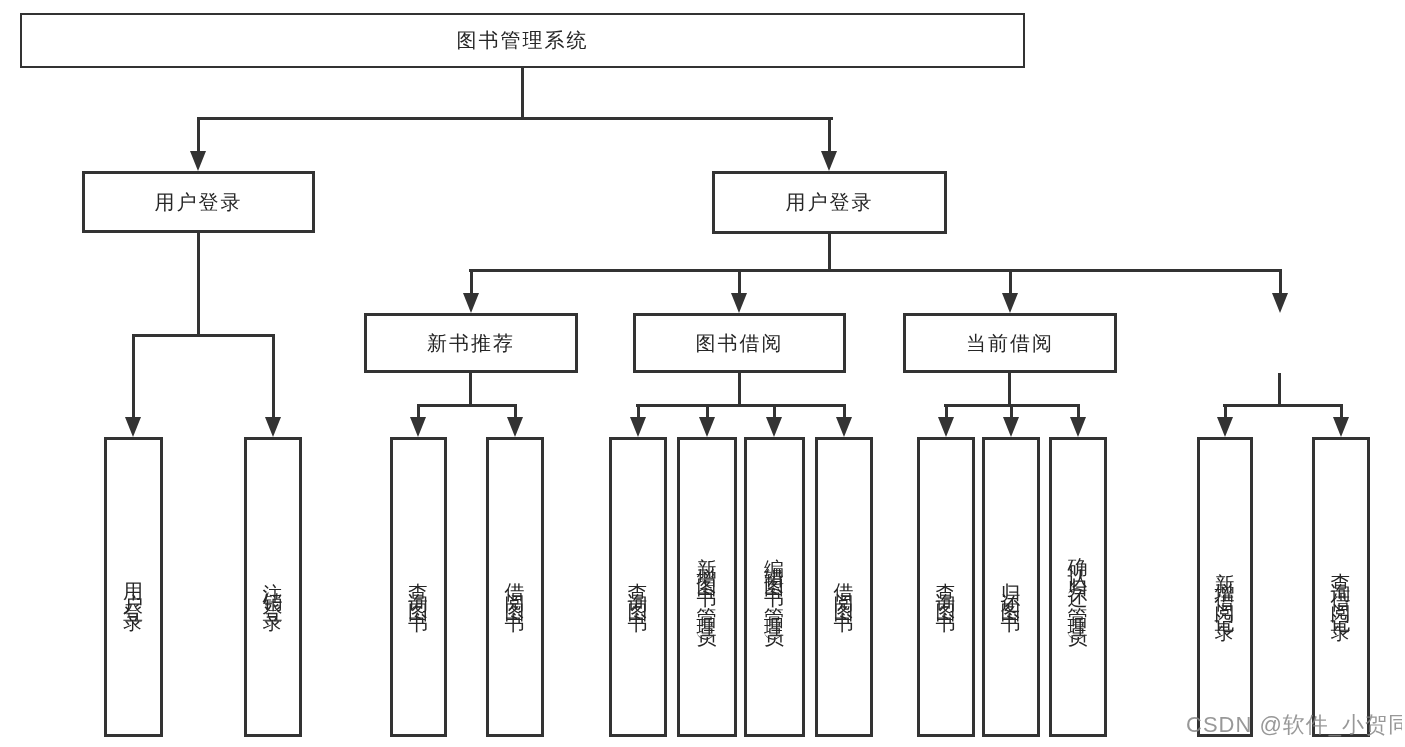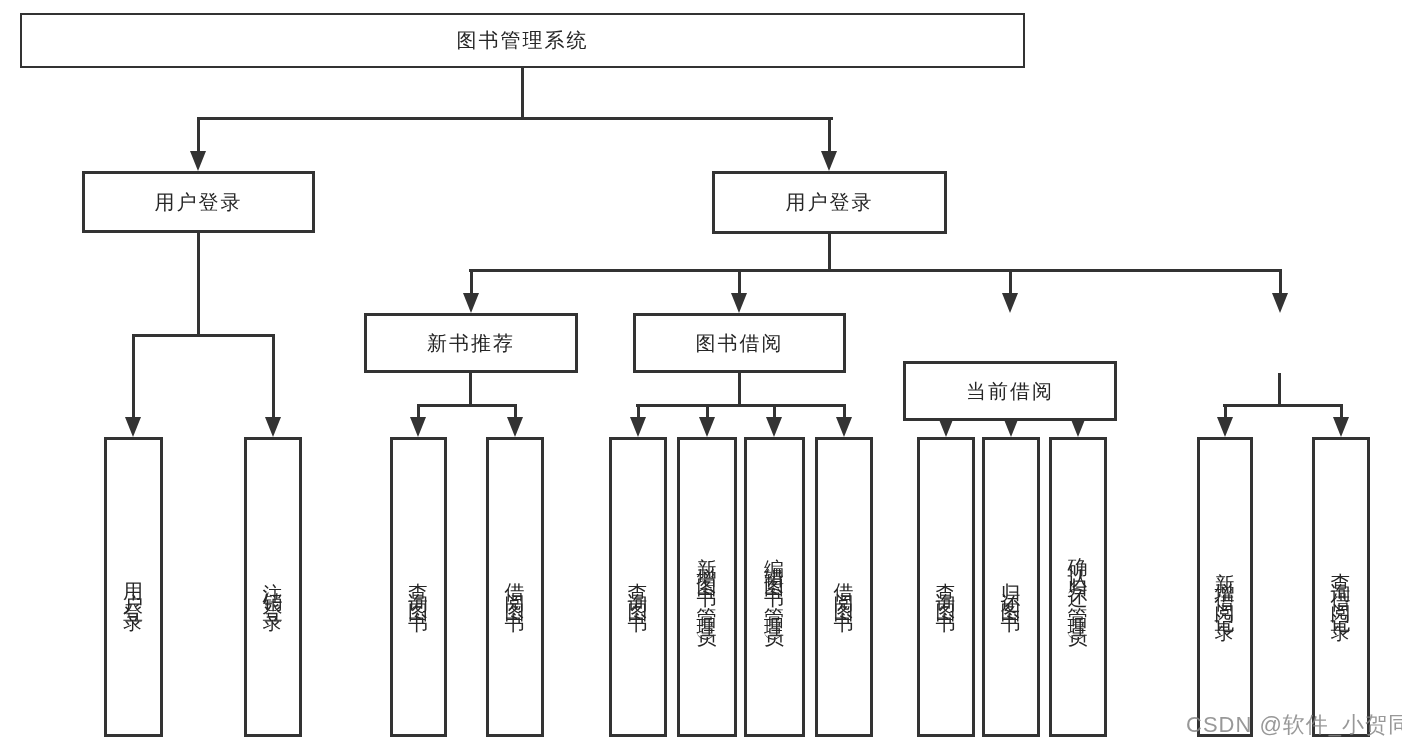--- a/index.html
+++ b/index.html
@@ -56,21 +56,21 @@
 
   <div class="vline" style="left:828px;top:234px;height:37px;"></div>
   <div class="hline" style="left:469px;top:269px;width:813px;"></div>
   <div class="drop" style="left:463px;top:269px;height:44px;"></div>
   <div class="drop" style="left:731px;top:269px;height:44px;"></div>
   <div class="drop" style="left:1002px;top:269px;height:44px;"></div>
   <div class="drop" style="left:1272px;top:269px;height:44px;"></div>
 
   <div class="node" style="left:364px;top:313px;width:214px;height:60px;">新书推荐</div>
   <div class="node" style="left:633px;top:313px;width:213px;height:60px;">图书借阅</div>
-  <div class="node" style="left:903px;top:313px;width:214px;height:60px;margin-top:48px;">当前借阅</div>
+  <div class="node" style="left:903px;top:313px;width:214px;height:60px;">当前借阅</div>
 
   <div class="vline" style="left:469px;top:373px;height:33px;"></div>
   <div class="hline" style="left:417px;top:404px;width:100px;"></div>
   <div class="drop" style="left:410px;top:404px;height:33px;"></div>
   <div class="drop" style="left:507px;top:404px;height:33px;"></div>
 
   <div class="vline" style="left:738px;top:373px;height:33px;"></div>
   <div class="hline" style="left:636px;top:404px;width:210px;"></div>
   <div class="drop" style="left:630px;top:404px;height:33px;"></div>
   <div class="drop" style="left:699px;top:404px;height:33px;"></div>

